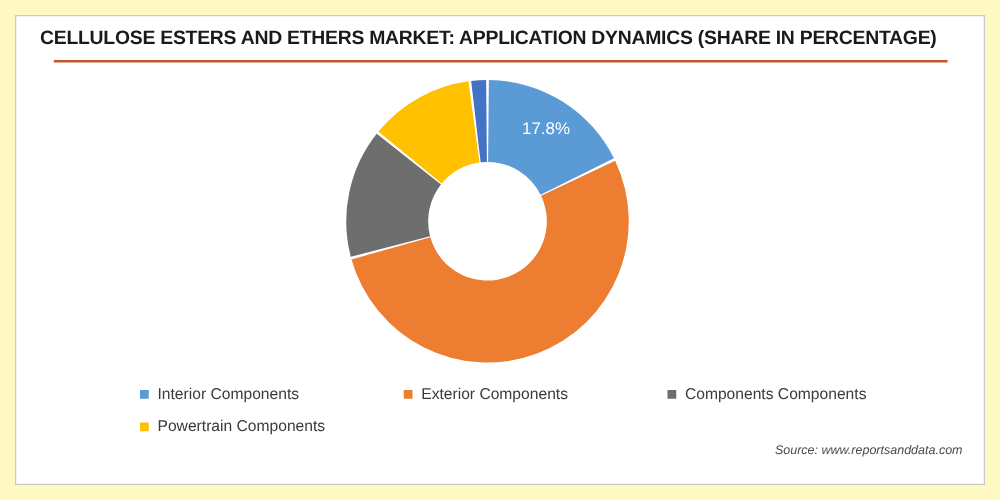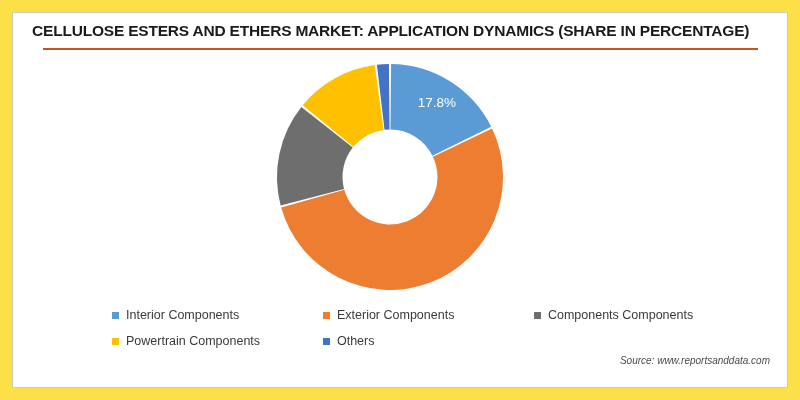--- a/index.html
+++ b/index.html
@@ -10,21 +10,21 @@
   body {
     width: 800px;
     height: 400px;
     font-family: "Liberation Sans", sans-serif;
     overflow: hidden;
   }
   #page {
     position: relative;
     width: 800px;
     height: 400px;
-    background: #fde047;
+    background: #fef9c3;
     box-sizing: border-box;
   }
   #frame {
     position: absolute;
     left: 12px;
     top: 12px;
     width: 776px;
     height: 376px;
     border: 1px solid #c9c9c9;
     box-sizing: border-box;
@@ -147,22 +147,18 @@
       <div class="legend-item col3">
         <span class="legend-swatch" style="background: rgb(110, 110, 110);"></span>
         <span class="legend-label">Components Components</span>
       </div>
     </div>
     <div class="legend-row" style="">
       <div class="legend-item col1">
         <span class="legend-swatch" style="background: rgb(255, 192, 0);"></span>
         <span class="legend-label">Powertrain Components</span>
       </div>
-      <div class="legend-item col2">
-        <span class="legend-swatch" style="background: rgb(68, 114, 196);"></span>
-        <span class="legend-label">Others</span>
-      </div>
       <div class="legend-item col3"></div>
     </div>
   </div>
 
   <div id="source">Source: www.reportsanddata.com</div>
 </div>
 
 </body></html>

